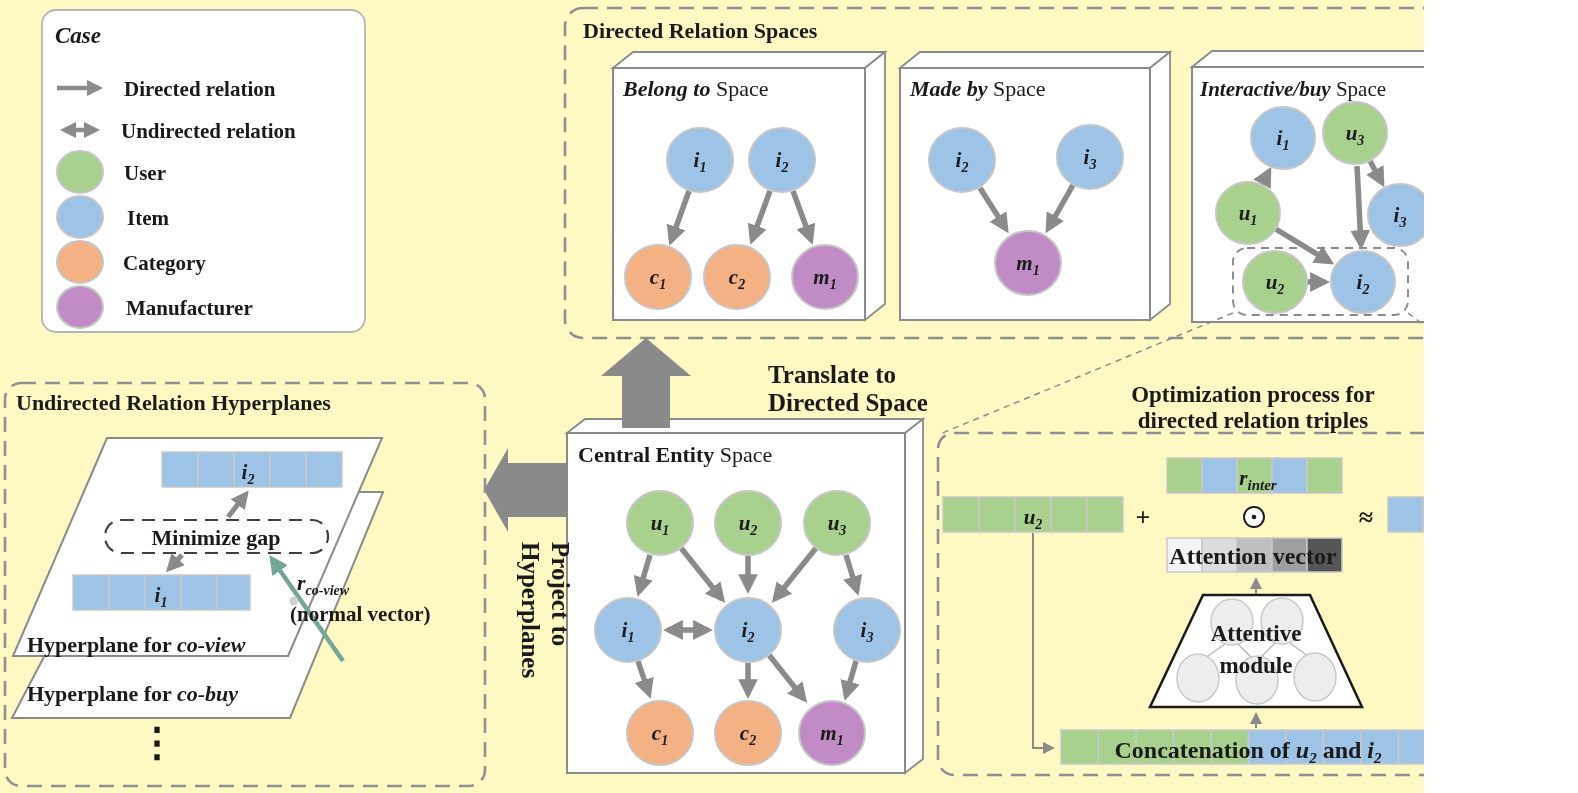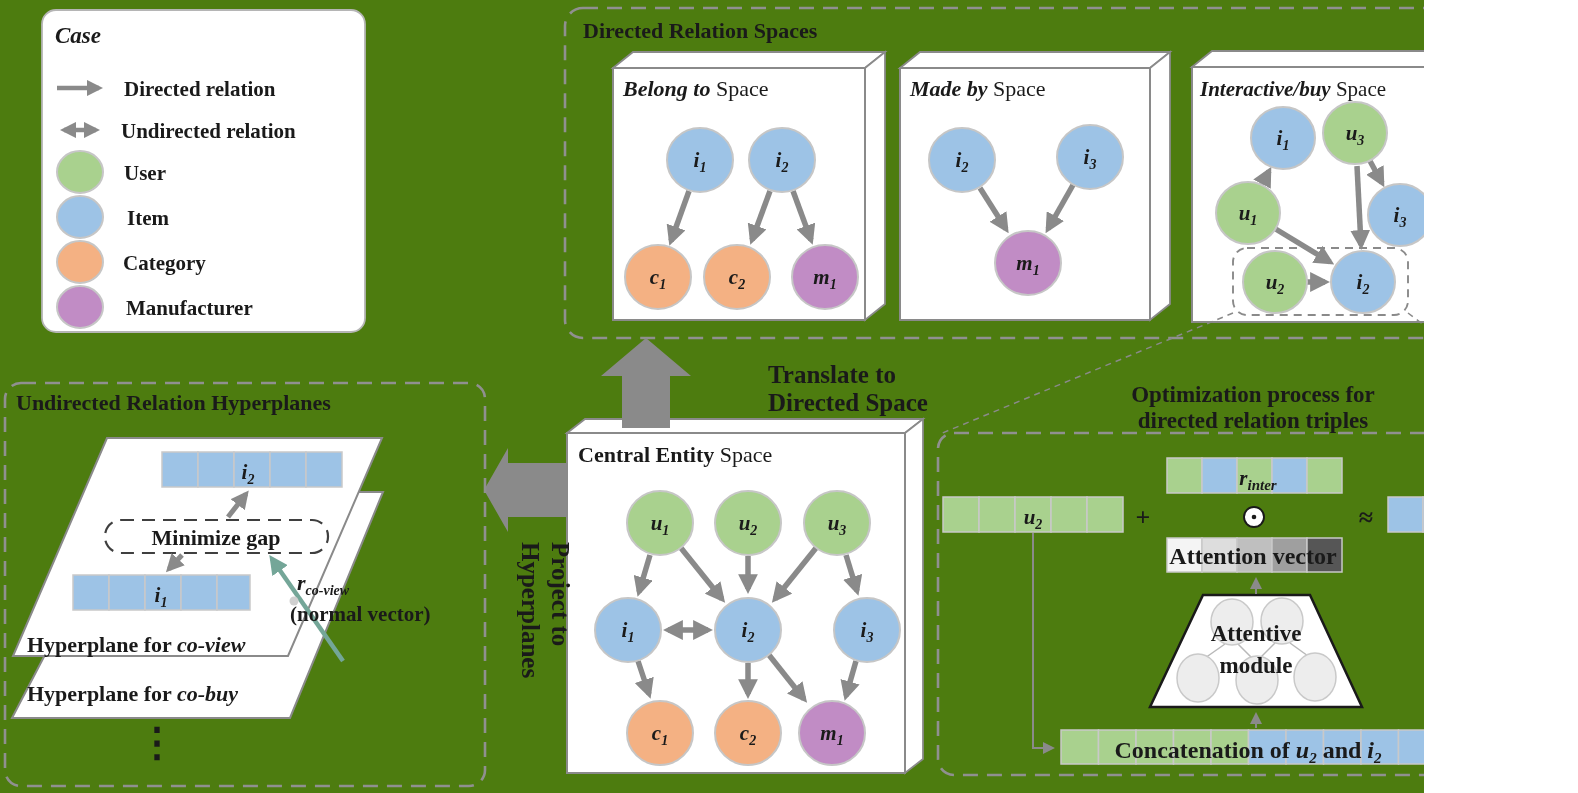--- a/index.html
+++ b/index.html
@@ -1,16 +1,16 @@
 <!DOCTYPE html>
 <html><head>
 <meta charset="utf-8">
 <style>
   html,body{margin:0;padding:0;background:#ffffff;}
-  .stage{position:relative;width:1424px;height:793px;background:#4d7c0f;overflow:hidden;}
+  .stage{position:relative;width:1424px;height:793px;background:#fef9c3;overflow:hidden;}
   svg{display:block;}
   .t{font-family:"Liberation Serif","DejaVu Serif",serif;font-weight:bold;fill:#1a1a1a;}
   .it{font-style:italic;}
   .reg{font-weight:normal;}
   .ttl{font-size:22px;}
   .nl{font-size:21px;font-style:italic;}
   .sub{font-size:14px;}
   .sub2{font-size:15px;}
   .nd{stroke:#c6c6c6;stroke-width:2;}
   .nd-user{fill:#a9d18e;}

